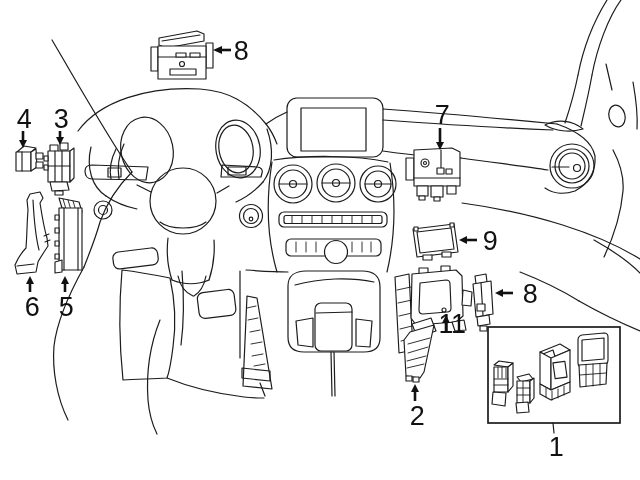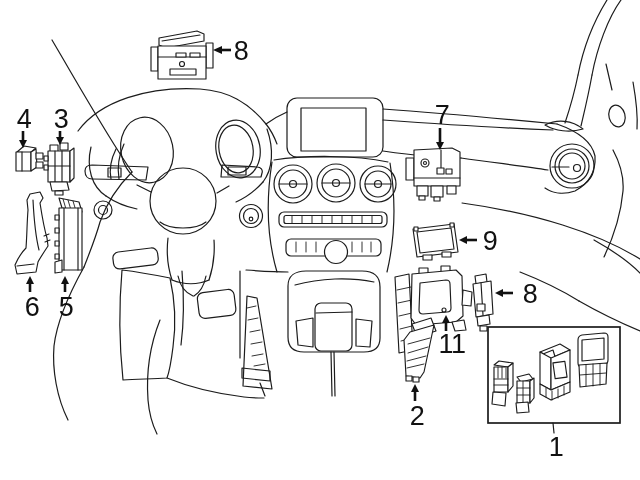--- a/index.html
+++ b/index.html
@@ -318,14 +318,14 @@
   <div class="callout" style="left:556px;top:447px">1</div>
   <div class="callout" style="left:417px;top:416px">2</div>
   <div class="callout" style="left:61px;top:119px">3</div>
   <div class="callout" style="left:24px;top:119px">4</div>
   <div class="callout" style="left:66px;top:307px">5</div>
   <div class="callout" style="left:32px;top:307px">6</div>
   <div class="callout" style="left:442px;top:115px">7</div>
   <div class="callout" style="left:241px;top:51px">8</div>
   <div class="callout" style="left:490px;top:241px">9</div>
   <div class="callout" style="left:530px;top:294px">8</div>
-  <div class="callout" style="left:452px;top:344px">11</div>
+  <div class="callout" style="left:452px;top:324px">11</div>
 </div>
 
 </body></html>

